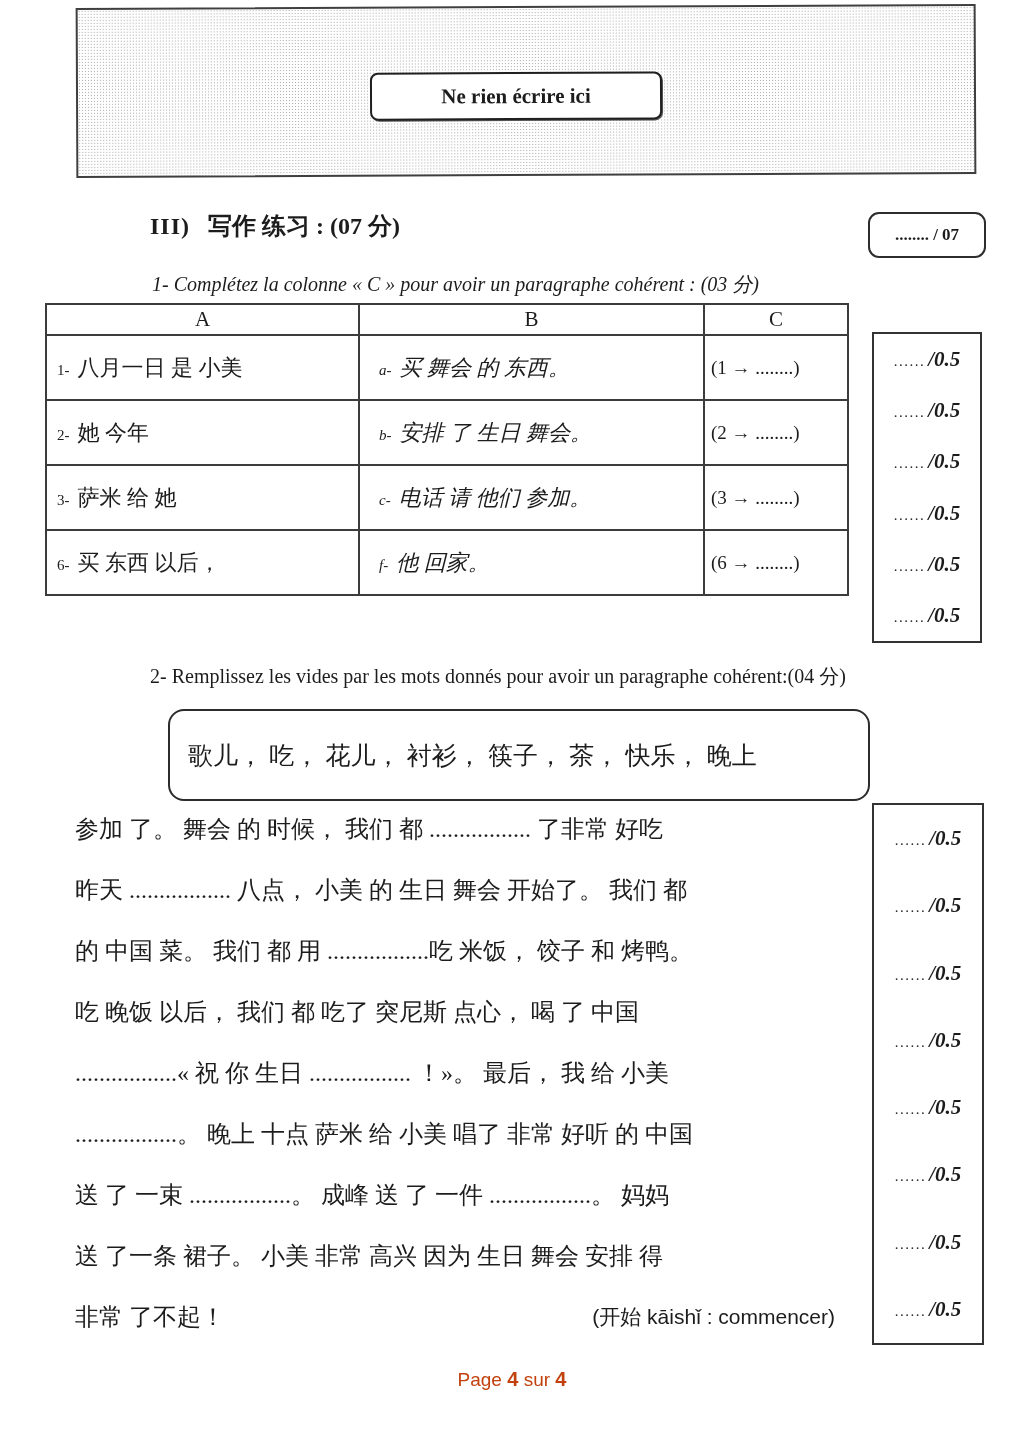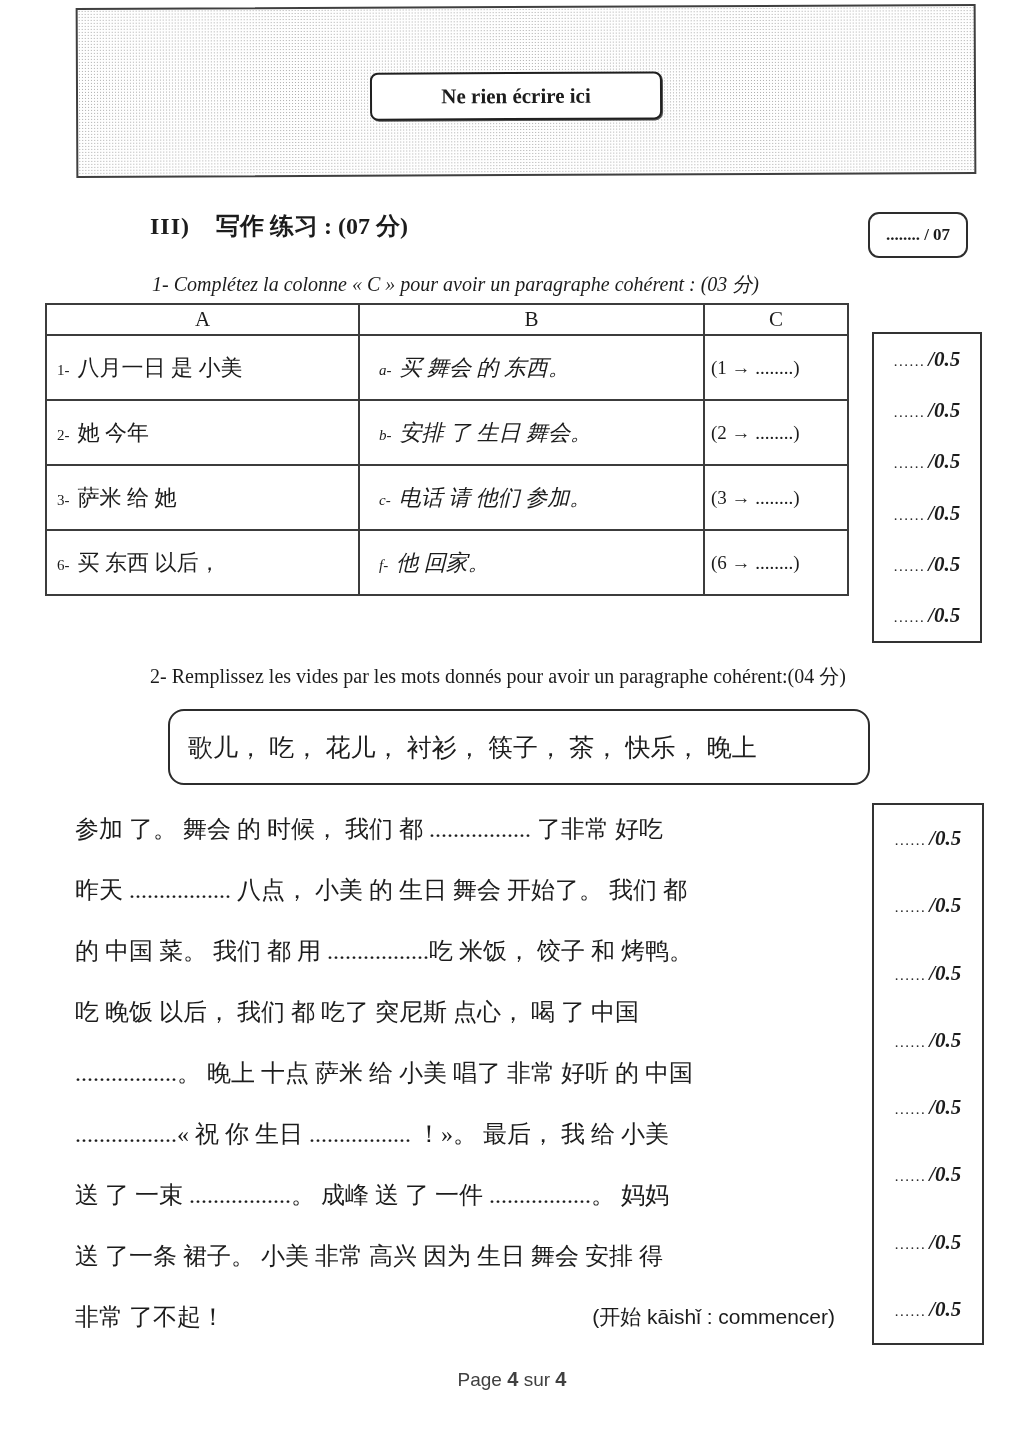--- a/index.html
+++ b/index.html
@@ -16,23 +16,23 @@
     background-size:3px 3px;transform:rotate(-0.25deg);
   }
   .notice{
     position:absolute;left:292px;top:64px;width:288px;height:44px;
     background:#ffffff;border:2px solid #1f1f1f;border-radius:8px;
     display:flex;align-items:center;justify-content:center;
     font-weight:bold;font-size:21px;box-shadow:1px 1px 0 #555;
   }
   
   .section-heading{position:absolute;left:150px;top:210px;font-size:24px;font-weight:bold;white-space:nowrap;}
-  .section-heading .numeral{margin-right:26px;letter-spacing:1px;}
+  .section-heading .numeral{margin-right:18px;letter-spacing:1px;}
   .total-box{
-    position:absolute;left:868px;top:212px;width:100px;height:46px;
+    position:absolute;left:868px;top:212px;width:118px;height:46px;
     border:2px solid #2d2d2d;border-radius:11px;box-sizing:border-box;
     display:flex;align-items:center;justify-content:center;
     font-weight:bold;font-size:17px;
   }
   .instruction{position:absolute;font-size:20px;white-space:nowrap;}
   .instr-1{left:152px;top:271px;font-style:italic;}
   .instr-2{left:150px;top:663px;}
   
   .match-table{
     position:absolute;left:45px;top:303px;width:802px;
@@ -56,39 +56,39 @@
     position:absolute;border:2px solid #333;box-sizing:border-box;
     display:flex;flex-direction:column;justify-content:space-around;align-items:center;
   }
   .score-box-1{left:872px;top:332px;width:110px;height:311px;}
   .score-box-2{left:872px;top:803px;width:112px;height:542px;}
   .score-entry{font-size:15px;white-space:nowrap;}
   .score-entry .dots{letter-spacing:1.5px;color:#2a2a2a;}
   .score-entry .value{font-weight:bold;font-style:italic;font-size:21px;margin-left:3px;}
   
   .word-bank{
-    position:absolute;left:168px;top:709px;width:702px;height:76px;
+    position:absolute;left:168px;top:709px;width:702px;height:92px;
     border:2px solid #2c2c2c;border-radius:16px;box-sizing:border-box;
     display:flex;align-items:center;padding-left:18px;
     font-size:25px;white-space:nowrap;
   }
   .paragraph{position:absolute;left:75px;top:798px;width:796px;}
   .para-line{
     height:61px;display:flex;align-items:center;
     font-size:24px;white-space:nowrap;overflow:hidden;
   }
   .para-line-last{justify-content:space-between;overflow:visible;}
   .vocab-note{
     font-family:"Liberation Sans","DejaVu Sans",sans-serif;
     font-size:21px;margin-right:36px;
   }
   
   .footer{
     position:absolute;left:0;top:1368px;width:1024px;text-align:center;
-    font-family:"Liberation Sans","DejaVu Sans",sans-serif;font-size:19px;color:#404040;
+    font-family:"Liberation Sans","DejaVu Sans",sans-serif;font-size:19px;color:#c2410c;
   }
   .footer b{font-size:20px;}
 </style>
 </head>
 <body>
 
 <div class="hatch-box">
   <div class="notice">Ne rien écrire ici</div>
 </div>
 
@@ -147,22 +147,22 @@
 
 <div class="instruction instr-2">2- Remplissez les vides par les mots donnés pour avoir un paragraphe cohérent:(04 分)</div>
 
 <div class="word-bank">歌儿， 吃， 花儿， 衬衫， 筷子， 茶， 快乐， 晚上</div>
 
 <div class="paragraph">
   <div class="para-line">参加 了。 舞会 的 时候， 我们 都 ................. 了非常 好吃</div>
   <div class="para-line">昨天 ................. 八点， 小美 的 生日 舞会 开始了。 我们 都</div>
   <div class="para-line">的 中国 菜。 我们 都 用 .................吃 米饭， 饺子 和 烤鸭。</div>
   <div class="para-line">吃 晚饭 以后， 我们 都 吃了 突尼斯 点心， 喝 了 中国</div>
+  <div class="para-line">.................« 祝 你 生日 ................. ！»。 最后， 我 给 小美</div>
   <div class="para-line">.................。 晚上 十点 萨米 给 小美 唱了 非常 好听 的 中国</div>
-  <div class="para-line">.................« 祝 你 生日 ................. ！»。 最后， 我 给 小美</div>
   <div class="para-line">送 了 一束 .................。 成峰 送 了 一件 .................。 妈妈</div>
   <div class="para-line">送 了一条 裙子。 小美 非常 高兴 因为 生日 舞会 安排 得</div>
   <div class="para-line para-line-last">
     <span>非常 了不起！</span>
     <span class="vocab-note">(开始 kāishǐ : commencer)</span>
   </div>
 </div>
 
 <div class="score-box score-box-2">
   <div class="score-entry"><span class="dots">......</span><span class="value">/0.5</span></div>

